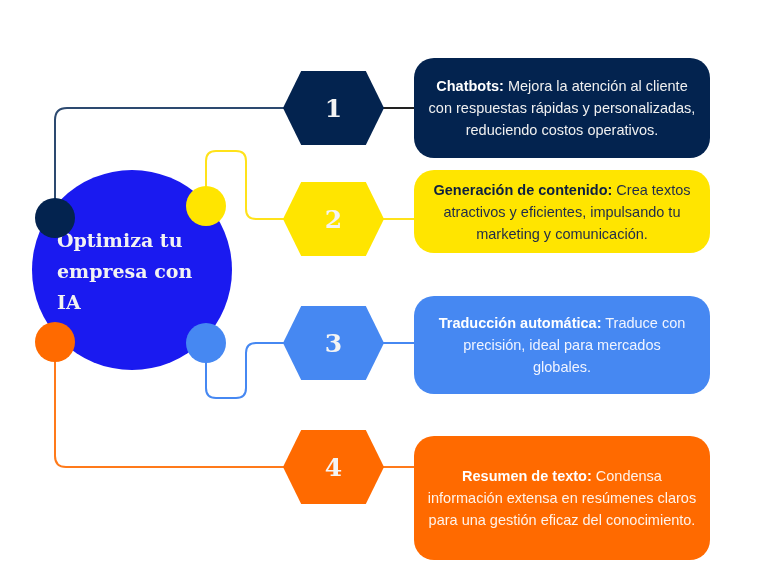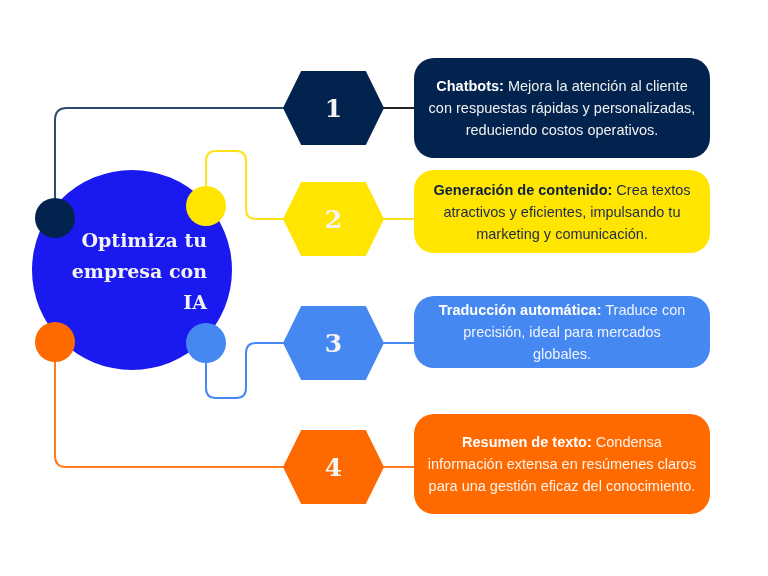--- a/index.html
+++ b/index.html
@@ -1,21 +1,21 @@
 <!DOCTYPE html>
 <html><head>
 <meta charset="utf-8">
 <style>
   html, body { margin: 0; padding: 0; background: #ffffff; }
   body { width: 768px; height: 576px; position: relative; overflow: hidden; font-family: "DejaVu Sans", sans-serif; }
   svg.lines { position: absolute; left: 0; top: 0; width: 768px; height: 576px; }
   .hub {
     position: absolute; left: 32px; top: 170px; width: 200px; height: 200px;
     border-radius: 50%; background: #1a1af0;
-    display: flex; align-items: center; justify-content: center; text-align: right;
+    display: flex; align-items: center; justify-content: center; text-align: left;
   }
   .hub-title {
     color: #f2f2f2; font-family: "DejaVu Serif", serif; font-weight: bold;
     font-size: 19px; line-height: 31px; width: 150px; margin-top: 2px;
   }
   .dot { position: absolute; width: 40px; height: 40px; border-radius: 50%; }
   .hex {
     position: absolute; left: 283px; width: 101px; height: 74px;
     clip-path: polygon(18% 0, 82% 0, 100% 50%, 82% 100%, 18% 100%, 0 50%);
     display: flex; align-items: center; justify-content: center;
@@ -74,22 +74,22 @@
 <div class="card" style="top:58px; height:100px; background:#03234f; color:#f0f0f0;">
   <div>
     <b style="color:#ffffff;">Chatbots:</b><span> Mejora la atención al cliente con respuestas rápidas y personalizadas, reduciendo costos operativos.</span>
   </div>
 </div>
 <div class="card" style="top:170px; height:83px; background:#ffe500; color:#1f2b4a;">
   <div>
     <b style="color:#0d1f40;">Generación de contenido:</b><span> Crea textos atractivos y eficientes, impulsando tu marketing y comunicación.</span>
   </div>
 </div>
-<div class="card" style="top:296px; height:72px; background:#4688f2; color:#f0f4ff; padding:0 22px;">
+<div class="card" style="top:296px; height:98px; background:#4688f2; color:#f0f4ff; padding:0 22px;">
   <div>
     <b style="color:#ffffff;">Traducción automática:</b><span> Traduce con precisión, ideal para mercados globales.</span>
   </div>
 </div>
-<div class="card" style="top:414px; height:100px; background:#ff6a00; color:#fff3ea;">
+<div class="card" style="top:436px; height:124px; background:#ff6a00; color:#fff3ea;">
   <div>
     <b style="color:#ffffff;">Resumen de texto:</b><span> Condensa información extensa en resúmenes claros para una gestión eficaz del conocimiento.</span>
   </div>
 </div>
 
 </body></html>

